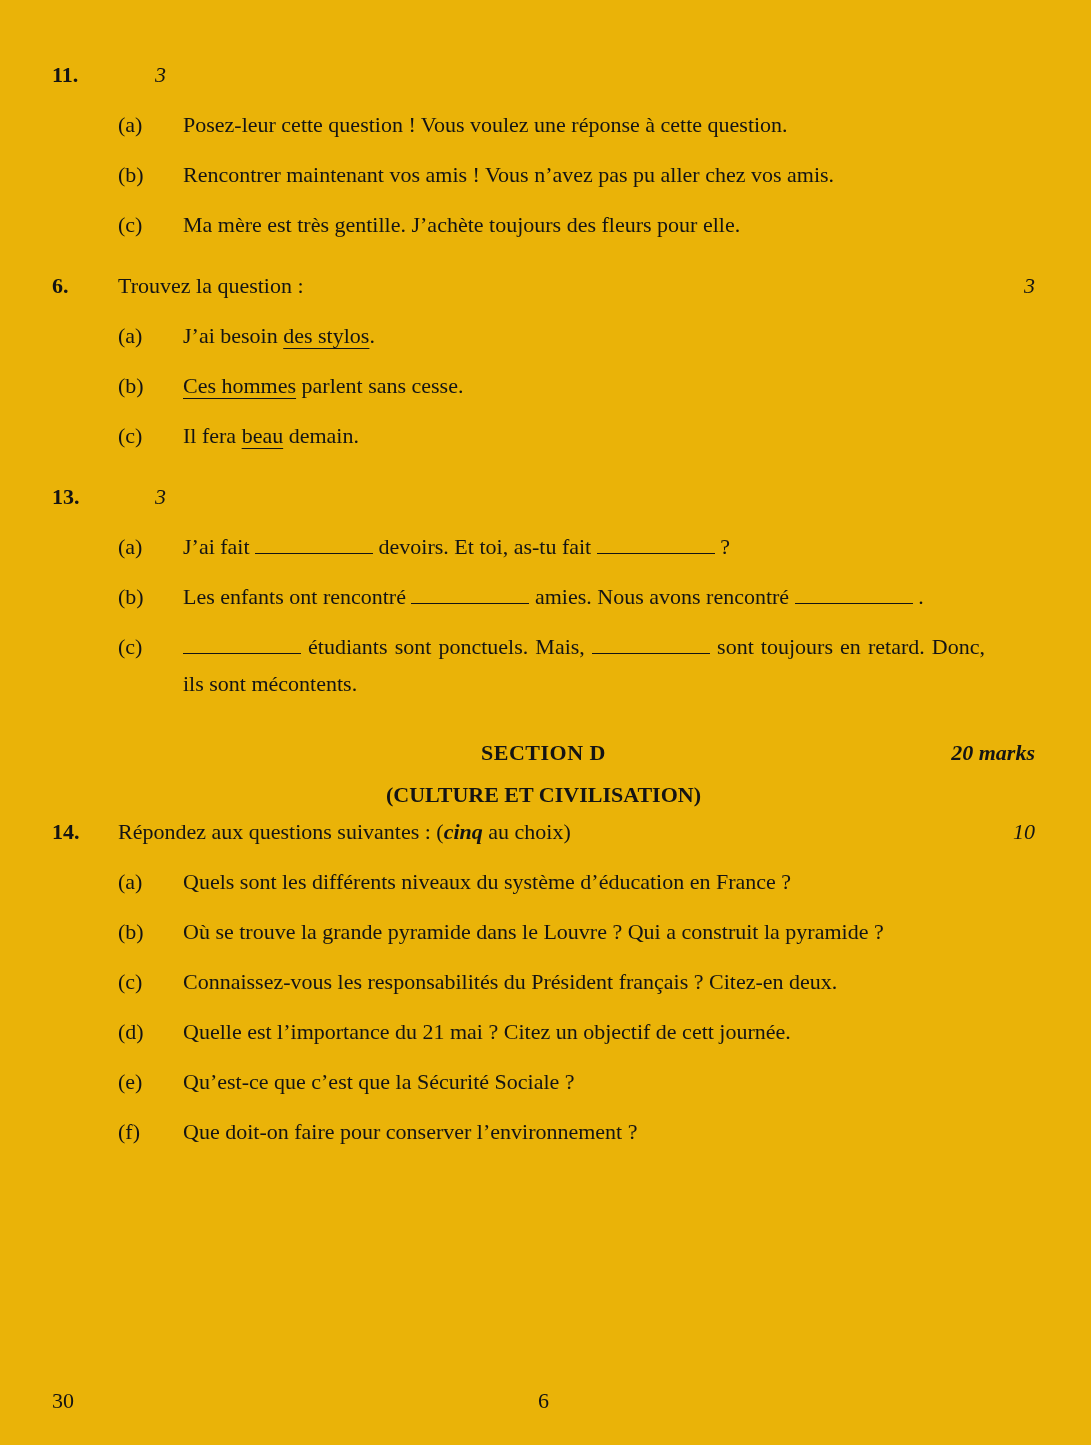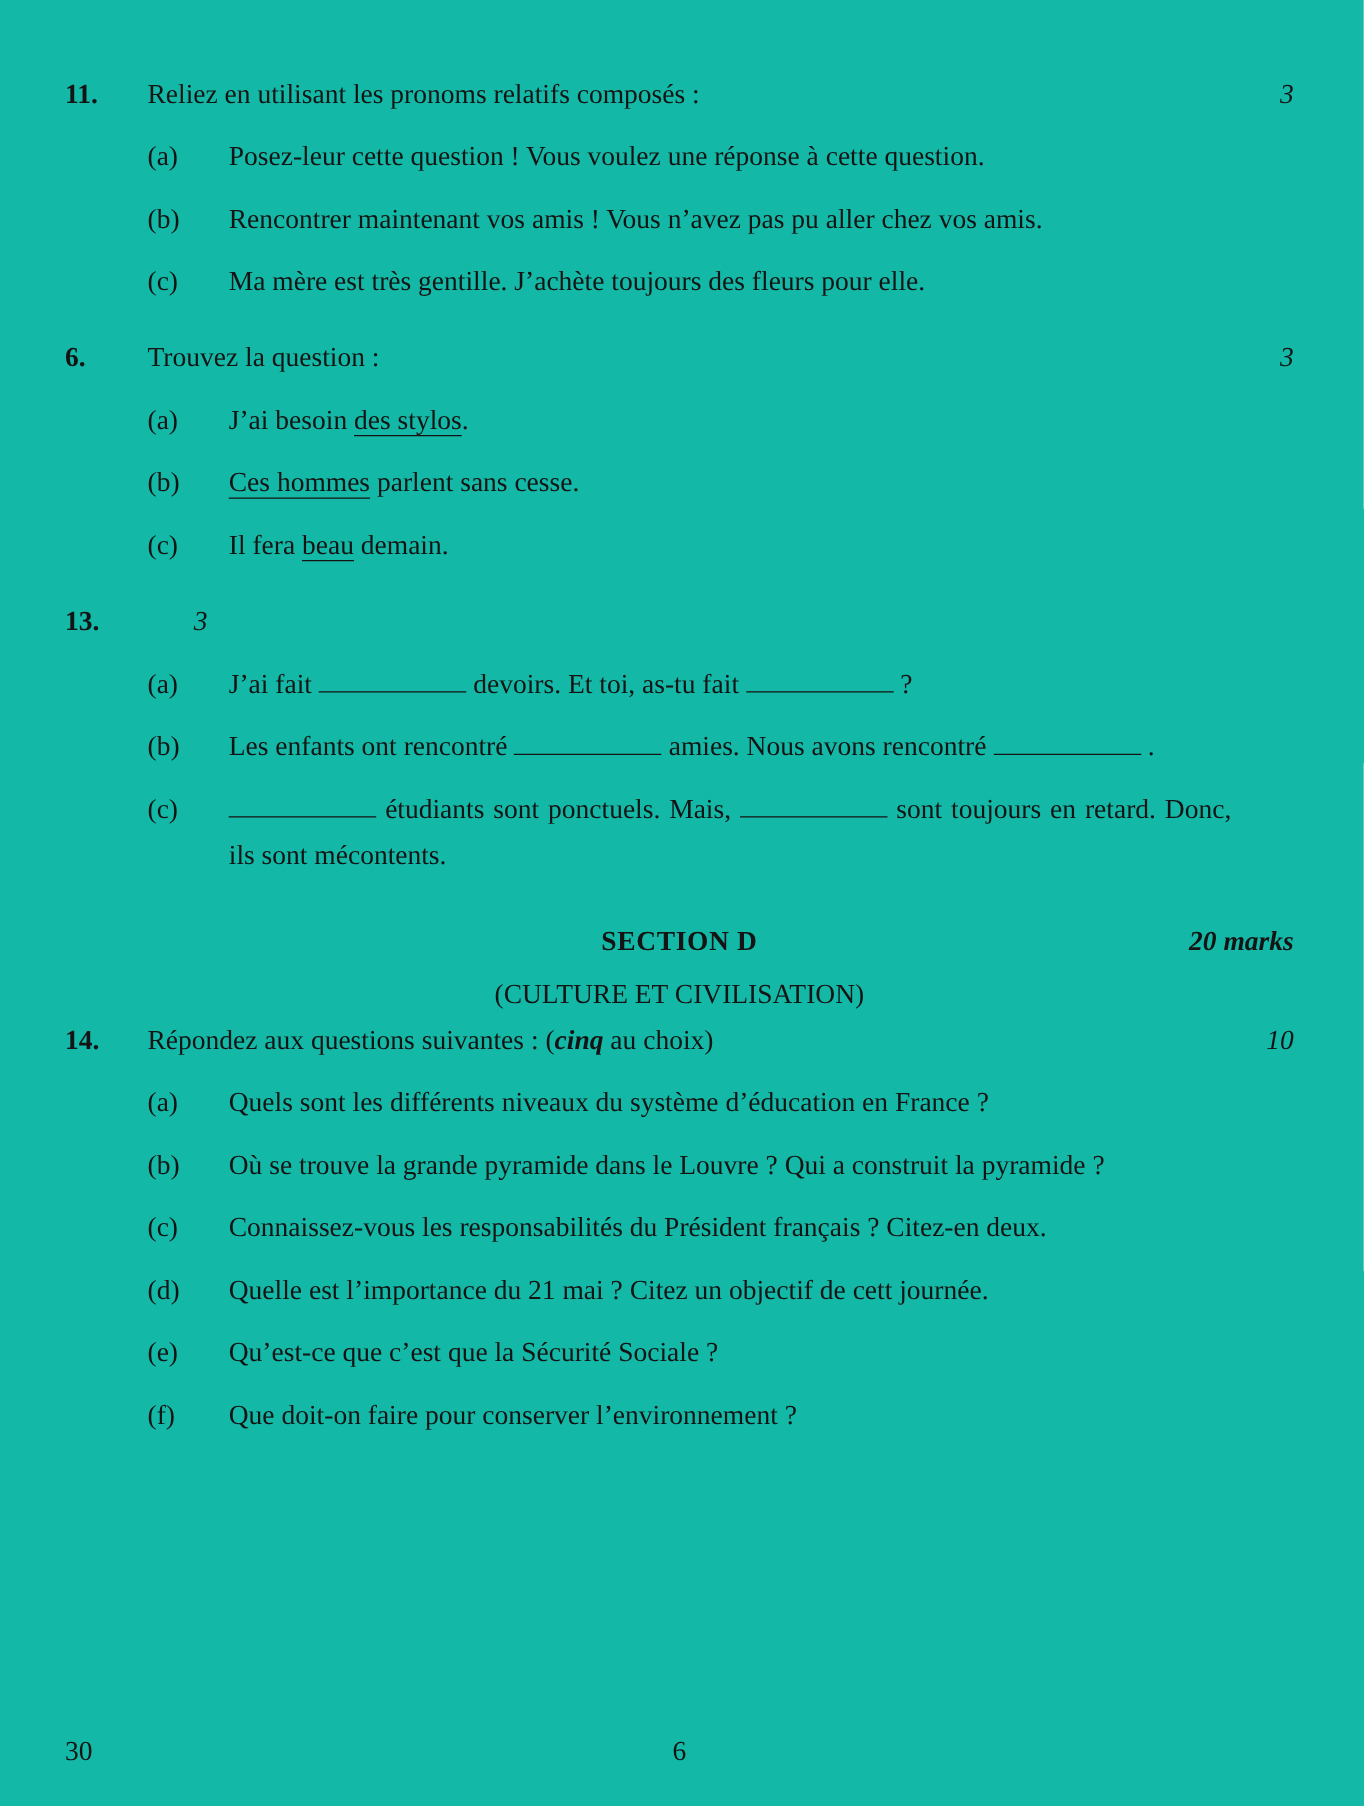--- a/index.html
+++ b/index.html
@@ -4,21 +4,21 @@
 <style>
   * { margin: 0; padding: 0; box-sizing: border-box; }
   html, body { background: #e8e8e8; }
   body { font-family: "Liberation Serif", "DejaVu Serif", serif; }
 
   .page {
     position: relative;
     width: 1091px;
     height: 1445px;
     margin: 0 auto;
-    background: #14b8a6;
+    background: #eab308;
     color: #141414;
     font-size: 22px;
     line-height: 37px;
     overflow: hidden;
   }
 
   .content {
     padding: 56px 56px 0 52px;
   }
 
@@ -71,21 +71,21 @@
   .section-title { font-weight: bold; letter-spacing: 0.5px; }
   .section-marks {
     position: absolute;
     right: 0;
     top: 0;
     font-weight: bold;
     font-style: italic;
   }
   .section-subtitle {
     text-align: center;
-    font-weight: normal;
+    font-weight: bold;
     margin-top: 5px;
   }
 
   
   .footer {
     position: absolute;
     left: 52px;
     right: 56px;
     bottom: 26px;
     height: 37px;
@@ -101,23 +101,20 @@
 </head>
 <body>
 
 <div class="page">
   <div class="content">
 
     <div id="qpart1">
         <div class="question">
           <div class="q-head">
             <div class="q-num">11.</div>
-            <div class="q-body">
-              <div class="q-text"><span>Reliez en utilisant les pronoms relatifs composés :</span></div>
-            </div>
             <div class="q-marks">3</div>
           </div>
           <div class="items">
             <div class="item">
               <div class="item-label">(a)</div>
               <div class="item-text"><span>Posez-leur cette question ! Vous voulez une réponse à cette question.</span></div>
             </div>
             <div class="item">
               <div class="item-label">(b)</div>
               <div class="item-text"><span>Rencontrer maintenant vos amis ! Vous n’avez pas pu aller chez vos amis.</span></div>

